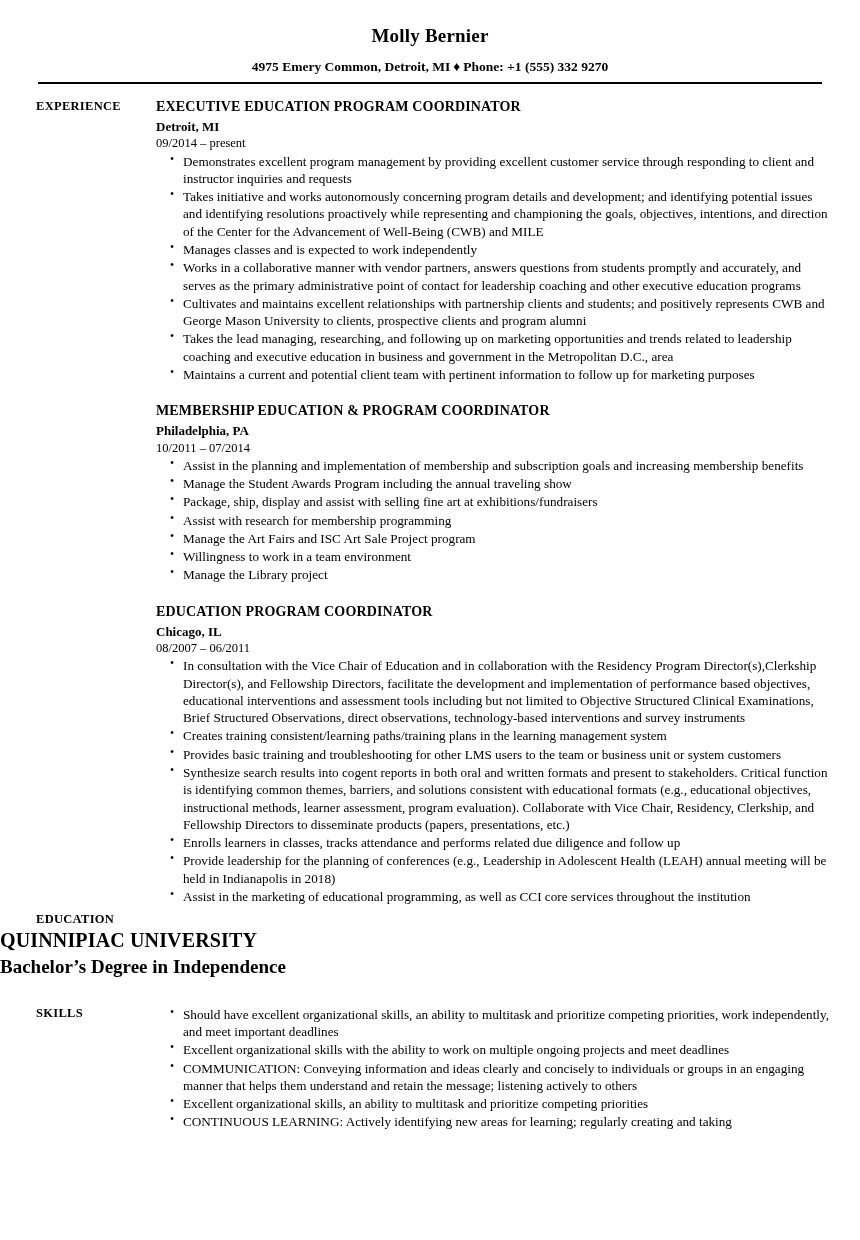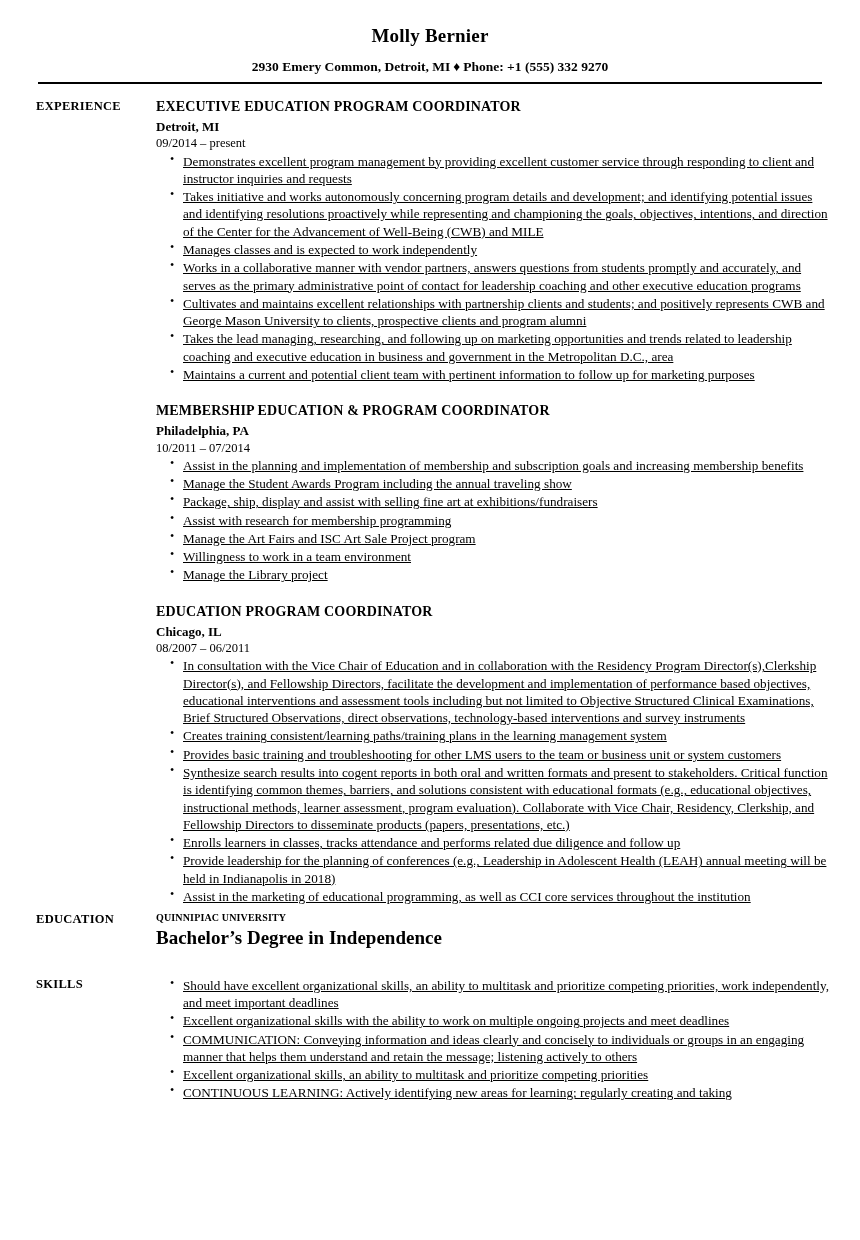--- a/index.html
+++ b/index.html
@@ -98,60 +98,60 @@
     list-style: none;
     margin: 1px 0 0 0;
     padding: 0;
   }
   ul.bullets li {
     position: relative;
     padding-left: 27px;
     font-size: 13.2px;
     line-height: 1.31;
     margin-top: 1px;
-    text-decoration: underline;
   }
   ul.bullets li::before {
     content: "\2022";
     position: absolute;
     left: 14px;
     top: -1px;
     font-size: 12px;
   }
 
   
   .edu-school {
-    font-size: 10px;
+    font-size: 20px;
     font-weight: bold;
     letter-spacing: 0.15px;
     line-height: 1.3;
   }
   .edu-degree {
     font-size: 19px;
     font-weight: bold;
     line-height: 1.34;
     margin-top: 1px;
   }
 
   .section-education {
     margin-top: 6px;
+    flex-direction: column;
   }
   .section-skills {
     margin-top: 25px;
   }
 </style>
 </head>
 <body>
 
 <div class="page">
 
   <div class="header">
     <div class="name">Molly Bernier</div>
     <div class="contact">
-      <span>2930 Emery Common, Detroit, MI</span><span class="sep">♦</span><span>Phone: +1 (555) 332 9270</span>
+      <span>4975 Emery Common, Detroit, MI</span><span class="sep">♦</span><span>Phone: +1 (555) 332 9270</span>
     </div>
     <div class="rule"></div>
   </div>
 
   <div class="content">
 
     <div class="section section-experience">
       <div class="section-label">EXPERIENCE</div>
       <div class="section-body">
 

